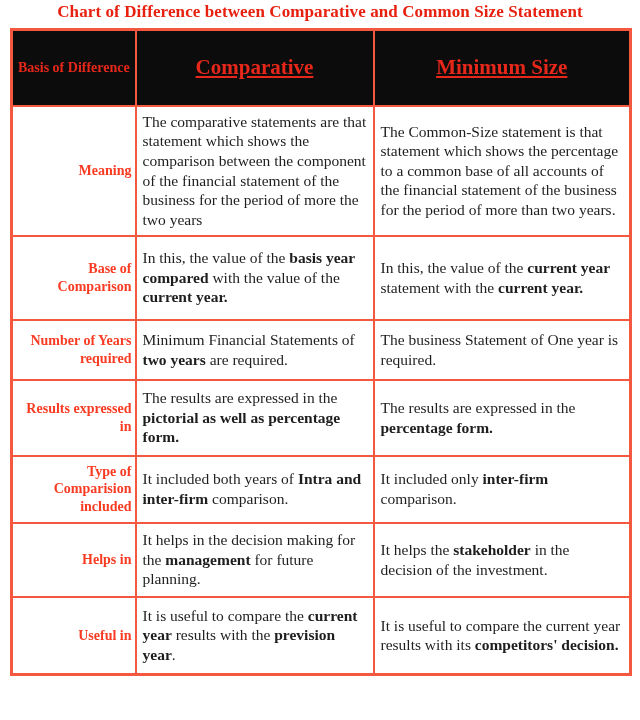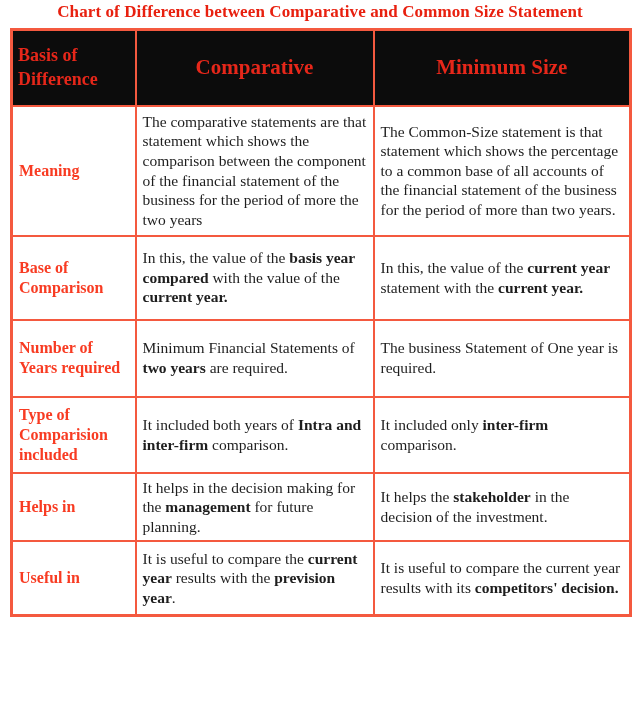--- a/index.html
+++ b/index.html
@@ -38,51 +38,52 @@
     border: 2px solid var(--border);
     overflow: hidden;
   }
   thead tr { height: 76px; }
   thead th {
     background: var(--header-bg);
     color: var(--header-text);
     vertical-align: middle;
   }
   th.basis-header {
-    font-size: 18px;
+    font-size: 14px;
     text-align: left;
     padding-left: 5px;
     line-height: 1.3;
   }
   th.col-header {
     font-size: 21px;
     text-align: center;
+    text-decoration: underline;
   }
   td.basis-cell {
     color: var(--row-label);
     font-weight: bold;
-    font-size: 16px;
+    font-size: 14px;
     vertical-align: middle;
-    text-align: left;
-    padding: 3px 12px 3px 6px;
+    text-align: right;
+    padding: 3px 3px 3px 6px;
     line-height: 1.25;
   }
   td.body-cell {
     color: var(--body-text);
     font-size: 15.5px;
     vertical-align: middle;
     text-align: left;
     padding: 4px 4px 4px 6px;
     line-height: 1.26;
   }
   td.body-cell .bold { font-weight: bold; }
   
   tbody tr:nth-child(1) { height: 130px; }
   tbody tr:nth-child(2) { height: 84px; }
-  tbody tr:nth-child(3) { height: 77px; }
+  tbody tr:nth-child(3) { height: 60px; }
   tbody tr:nth-child(4) { height: 76px; }
   tbody tr:nth-child(5) { height: 67px; }
   tbody tr:nth-child(6) { height: 74px; }
   tbody tr:nth-child(7) { height: 78px; }
 </style>
 </head>
 <body>
 
 <div class="page-title">Chart of Difference between Comparative and Common Size Statement</div>
 
@@ -109,20 +110,25 @@
         <td class="basis-cell">Base of Comparison</td>
         <td class="body-cell"><span>In this, the value of the </span><span class="bold">basis year compared</span><span> with the value of the </span><span class="bold">current year.</span></td>
         <td class="body-cell"><span>In this, the value of the </span><span class="bold">current year</span><span> statement with the </span><span class="bold">current year.</span></td>
       </tr>
       <tr>
         <td class="basis-cell">Number of Years required</td>
         <td class="body-cell"><span>Minimum Financial Statements of </span><span class="bold">two years</span><span> are required.</span></td>
         <td class="body-cell"><span>The business Statement of One year is required.</span></td>
       </tr>
       <tr>
+        <td class="basis-cell">Results expressed in</td>
+        <td class="body-cell"><span>The results are expressed in the </span><span class="bold">pictorial as well as percentage form.</span></td>
+        <td class="body-cell"><span>The results are expressed in the </span><span class="bold">percentage form.</span></td>
+      </tr>
+      <tr>
         <td class="basis-cell">Type of Comparision included</td>
         <td class="body-cell"><span>It included both years of </span><span class="bold">Intra and inter-firm</span><span> comparison.</span></td>
         <td class="body-cell"><span>It included only </span><span class="bold">inter-firm</span><span> comparison.</span></td>
       </tr>
       <tr>
         <td class="basis-cell">Helps in</td>
         <td class="body-cell"><span>It helps in the decision making for the </span><span class="bold">management</span><span> for future planning.</span></td>
         <td class="body-cell"><span>It helps the </span><span class="bold">stakeholder</span><span> in the decision of the investment.</span></td>
       </tr>
       <tr>

